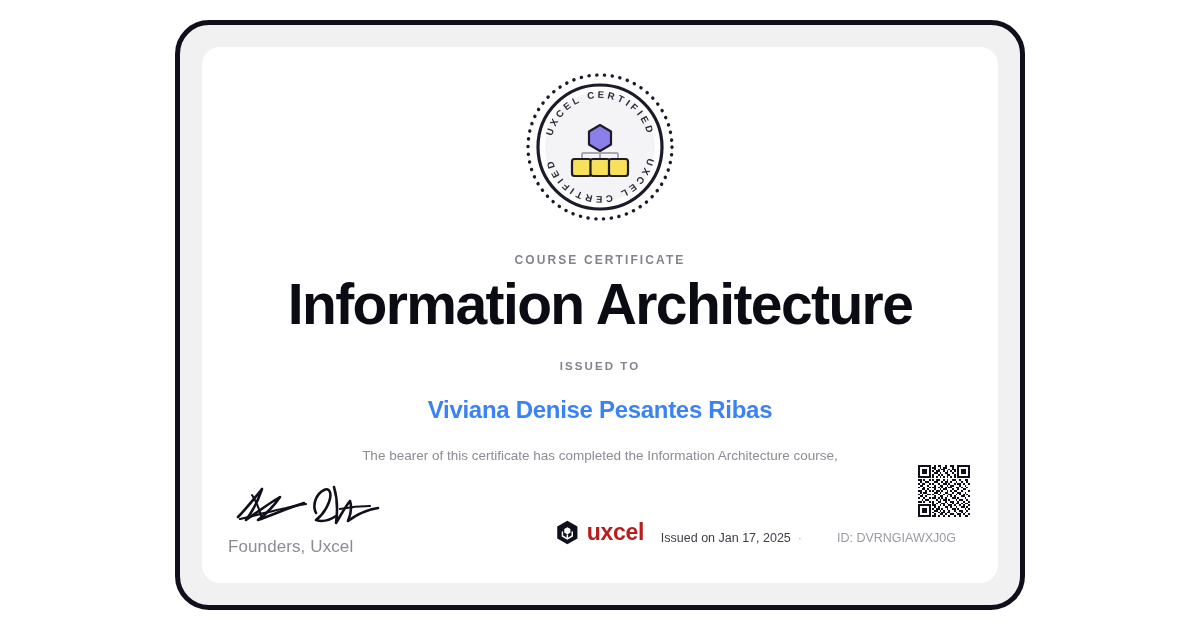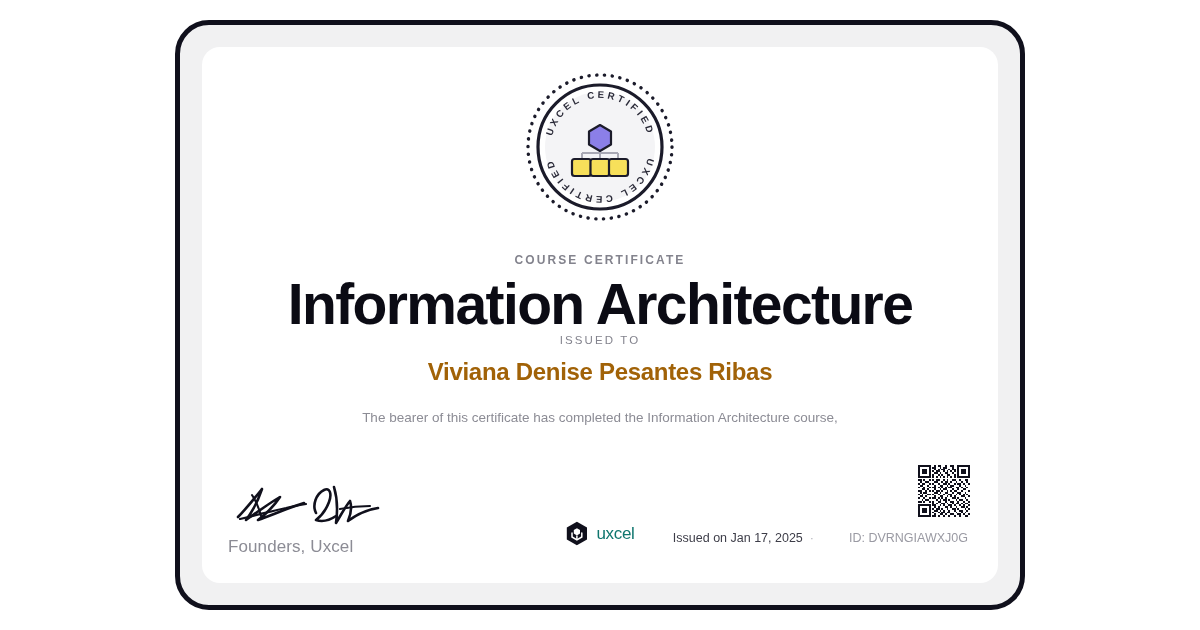--- a/index.html
+++ b/index.html
@@ -72,34 +72,35 @@
     margin-top: 8px;
     font-size: 57px;
     font-weight: 700;
     letter-spacing: -1.6px;
     color: #0b0b14;
     text-align: center;
     line-height: 1.04;
   }
 
   .issued-to-label {
+    margin-top: 26px;
     font-size: 11.5px;
-    font-weight: 400;
+    font-weight: 700;
     letter-spacing: 2.1px;
     color: #83838d;
     text-transform: uppercase;
     text-align: right;
   }
 
   .recipient {
-    margin-top: 12px;
+    margin-top: 24px;
     font-size: 24px;
     font-weight: 700;
     letter-spacing: -0.3px;
-    color: #a16207;
+    color: #3b82f6;
     text-align: center;
   }
 
   .blurb {
     margin-top: 22px;
     font-size: 13.5px;
     line-height: 1.55;
     color: #8c8c95;
     text-align: center;
     max-width: 520px;
@@ -132,29 +133,29 @@
     position: absolute;
     left: 50%;
     transform: translateX(-50%);
     bottom: 19px;
     display: flex;
     align-items: center;
     gap: 8px;
   }
   .brand-mark { width: 23px; height: 25px; display: block; }
   .brand-name {
-    font-size: 17px;
-    font-weight: 400;
-    color: #0f766e;
+    font-size: 23px;
+    font-weight: 700;
+    color: #b91c1c;
     letter-spacing: -0.3px;
   }
 
   .meta {
     position: absolute;
-    right: 4px;
+    right: 16px;
     bottom: 20px;
     display: flex;
     align-items: flex-start;
     gap: 7px;
     font-size: 12.5px;
     white-space: nowrap;
   }
   .meta-date { color: #3d3d48; }
   .meta-dot  { color: #b4b4bc; }
   .meta-id   { color: #9a9aa3; margin-left: 28px; }

